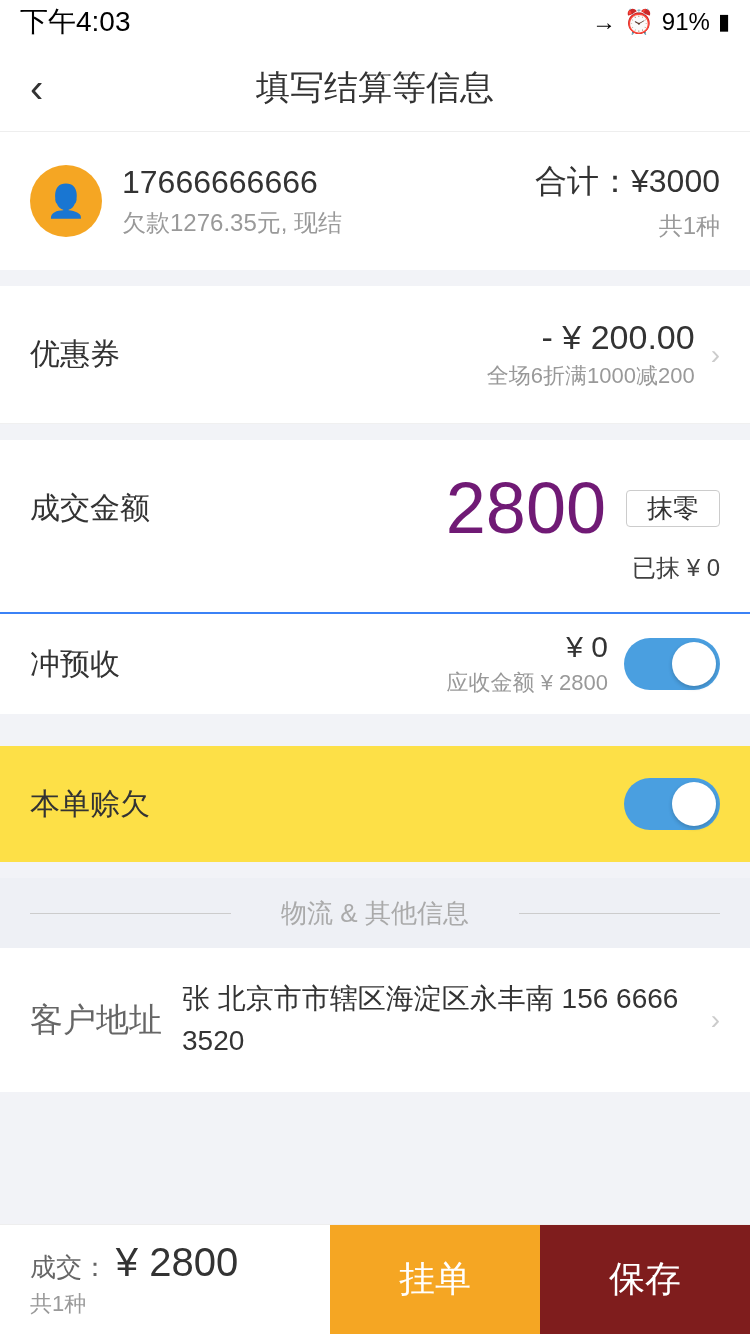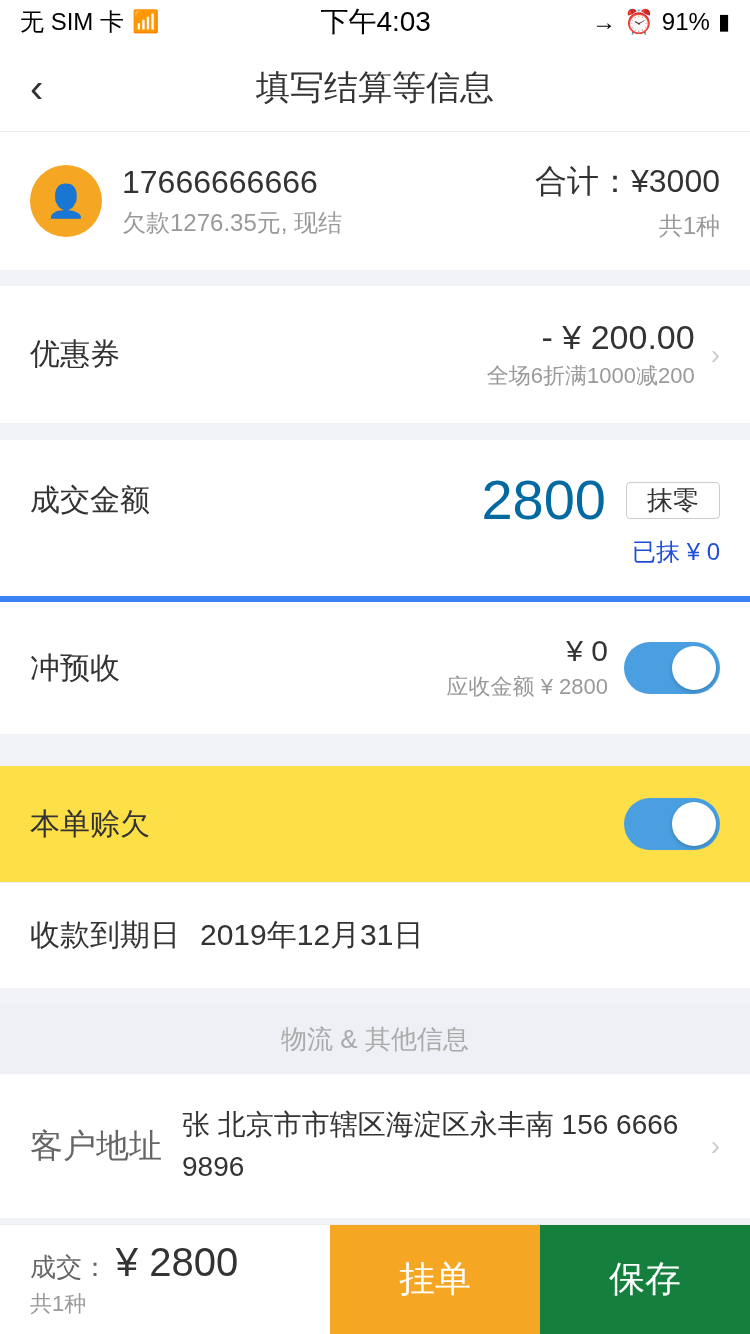--- a/index.html
+++ b/index.html
@@ -159,49 +159,49 @@
       display: flex;
       align-items: center;
       justify-content: space-between;
     }
     .amount-right {
       display: flex;
       align-items: center;
       gap: 20px;
     }
     .amount-value {
-      font-size: 56px;
-      color: #0369a1;
+      font-size: 72px;
+      color: #701a75;
       font-weight: 500;
       line-height: 1;
     }
     .round-btn {
       border: 1px solid #ccc;
       border-radius: 4px;
       padding: 0 20px;
       font-size: 26px;
       color: #333;
       background: #fff;
       cursor: pointer;
     }
     .amount-sub {
       font-size: 24px;
-      color: #1d4ed8;
+      color: #404040;
       padding: 0 30px 28px;
       text-align: right;
     }
 
     
     .prepay-row {
-      padding: 32px 30px;
-      background: #fff;
-      display: flex;
-      align-items: center;
-      justify-content: space-between;
-      border-top: 6px solid #3b82f6;
+      padding: 16px 30px;
+      background: #fff;
+      display: flex;
+      align-items: center;
+      justify-content: space-between;
+      border-top: 2px solid #3b82f6;
     }
     .prepay-right {
       display: flex;
       align-items: center;
       gap: 16px;
     }
     .prepay-info {
       text-align: right;
     }
     .prepay-amount {
@@ -267,21 +267,20 @@
     }
 
     
     .section-divider {
       background: #eef0f5;
       height: 70px;
       display: flex;
       align-items: center;
       justify-content: center;
       gap: 20px;
-      flex-direction: column;
     }
     .section-divider-line {
       flex: 1;
       height: 1px;
       background: #ccc;
       margin: 0 30px;
     }
     .section-divider-text {
       font-size: 26px;
       color: #aaa;
@@ -342,37 +341,33 @@
       display: flex;
       align-items: center;
       justify-content: center;
       font-size: 36px;
       color: #fff;
       cursor: pointer;
     }
     .btn-save {
       width: 210px;
       height: 110px;
-      background: #15803d;
+      background: #7f1d1d;
       display: flex;
       align-items: center;
       justify-content: center;
       font-size: 36px;
       color: #fff;
       cursor: pointer;
     }
   </style>
 </head>
 <body>
 
 <div class="status-bar">
-  <div class="status-left">
-    <span>无 SIM 卡</span>
-    <span class="wifi-icon">📶</span>
-  </div>
   <div style="font-size:28px;font-weight:500;">下午4:03</div>
   <div class="status-right">
     <span>→</span>
     <span>⏰</span>
     <span>91%</span>
     <span style="font-size:22px;">▮</span>
   </div>
 </div>
 
 <div class="nav-bar">
@@ -438,37 +433,33 @@
   <div class="divider-gray"></div>
 
   <div class="credit-section">
     <div class="credit-row">
       <span class="row-label">本单赊欠</span>
       <div class="toggle">
         <div class="toggle-knob"></div>
       </div>
     </div>
 
-    <div class="duedate-row">
-      <span class="duedate-label">收款到期日</span>
-      <span class="duedate-value">2019年12月31日</span>
-    </div>
   </div>
 
   <div class="divider-gray"></div>
 
   <div class="section-divider">
     <div class="section-divider-line"></div>
     <span class="section-divider-text">物流 &amp; 其他信息</span>
     <div class="section-divider-line"></div>
   </div>
 
   <div class="address-row">
     <span class="address-label">客户地址</span>
-    <span class="address-value">张 北京市市辖区海淀区永丰南 156 6666 9896</span>
+    <span class="address-value">张 北京市市辖区海淀区永丰南 156 6666 3520</span>
     <span class="chevron-icon">›</span>
   </div>
 
   <div style="height: 200px; background: #f2f3f7;"></div>
 
 </div>
 
 <div class="bottom-bar">
   <div class="bottom-summary">
     <div>

